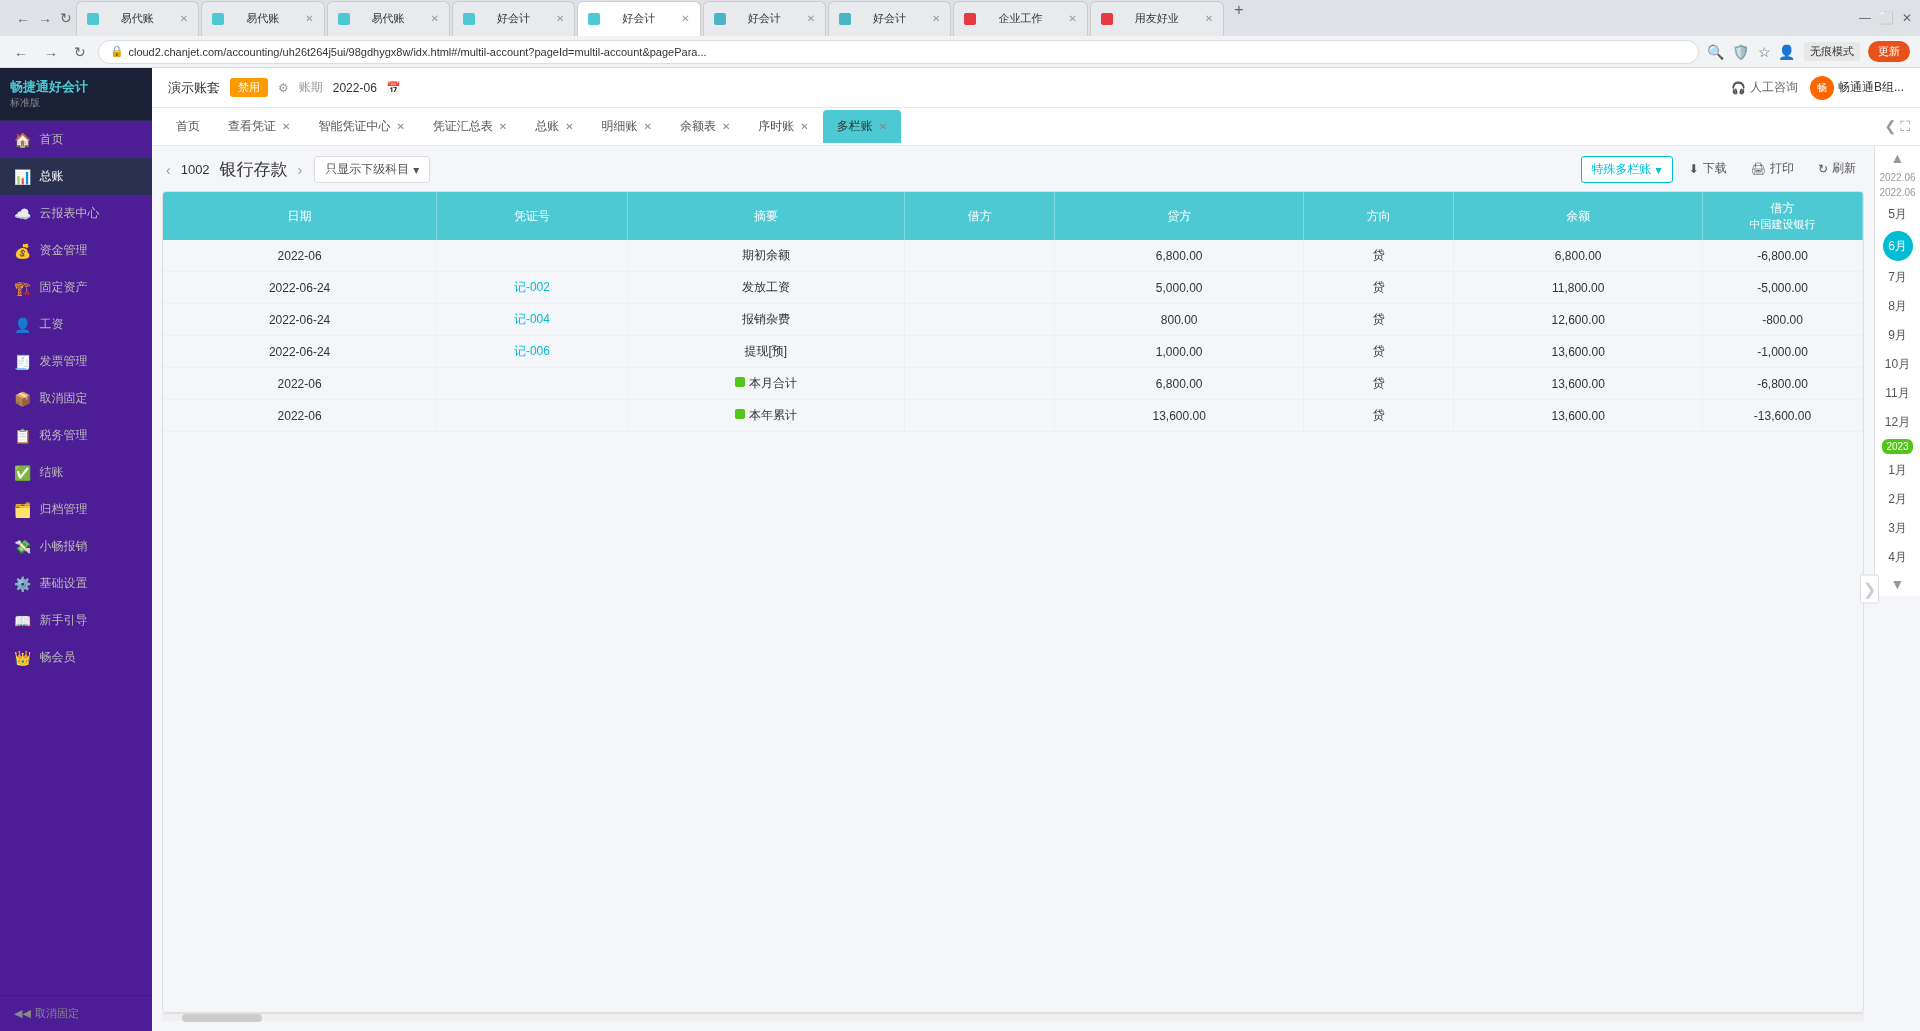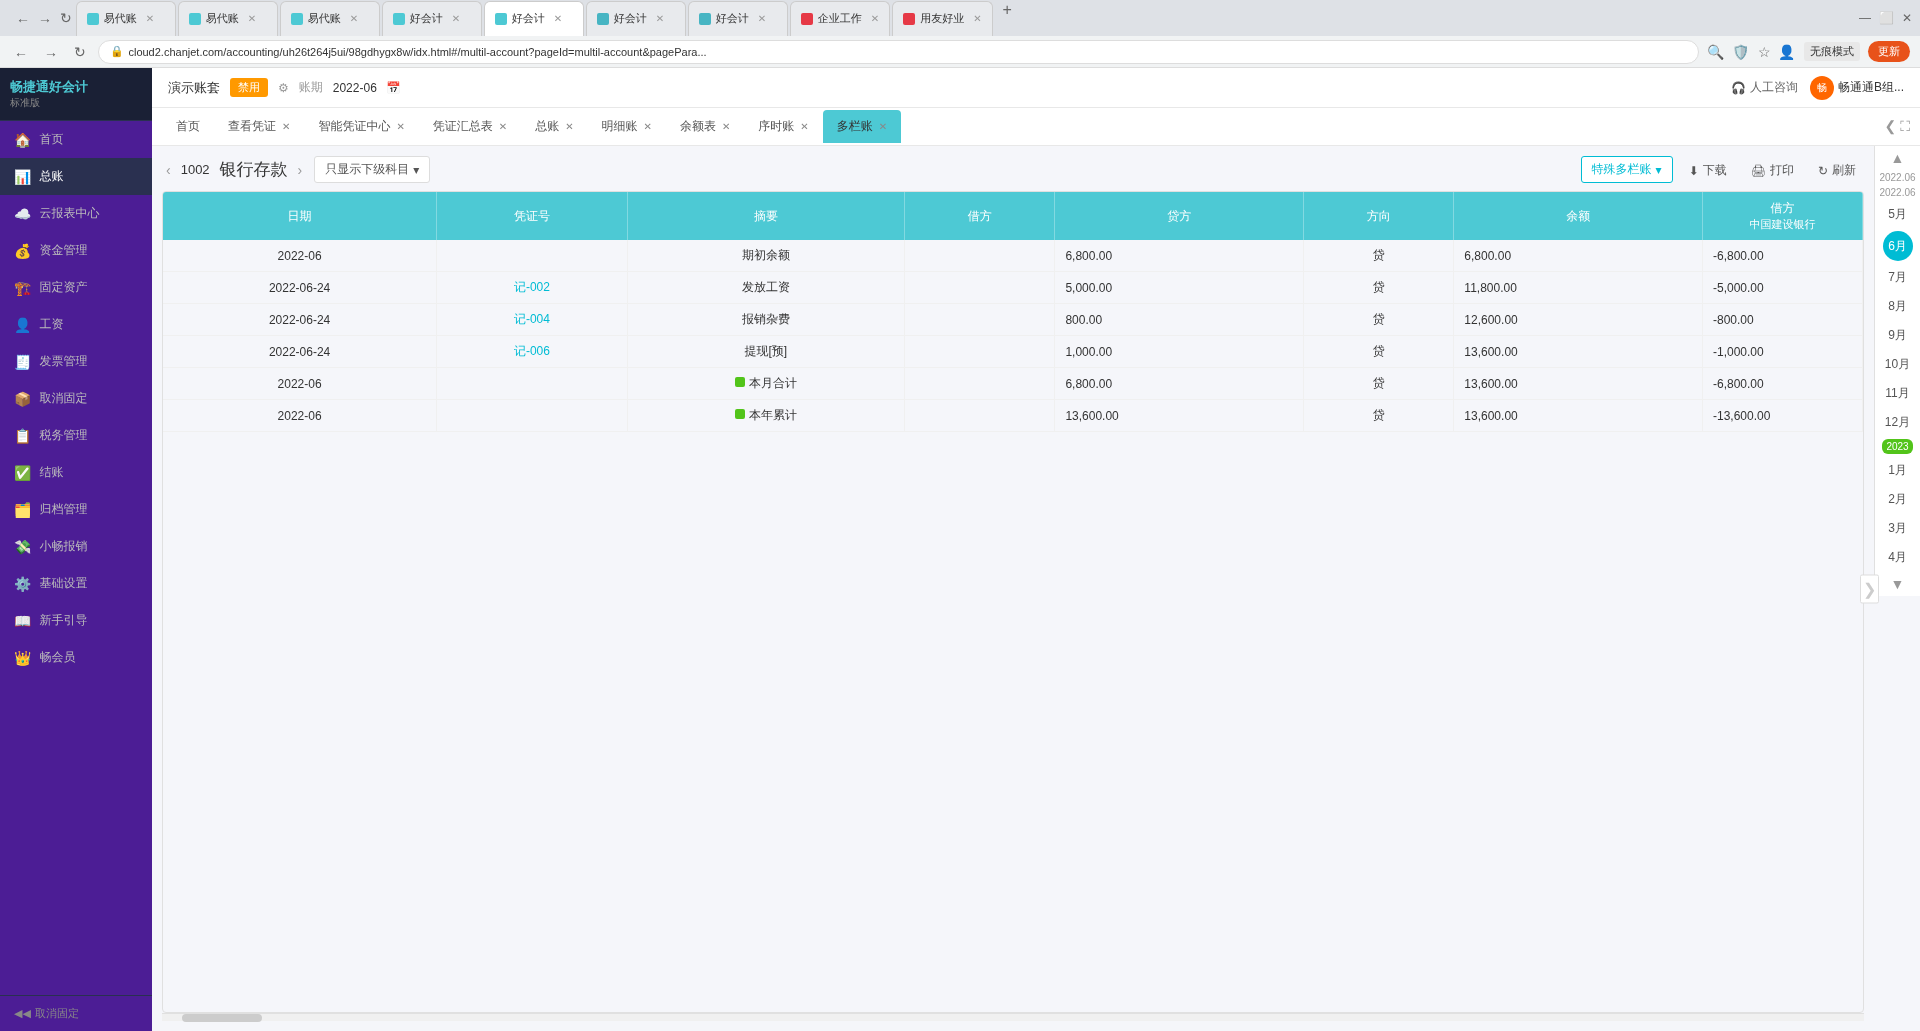--- a/index.html
+++ b/index.html
@@ -1,20 +1,20 @@
 <!DOCTYPE html>
 <html><head>
   <meta charset="utf-8">
   <style>
     * { box-sizing: border-box; margin: 0; padding: 0; }
     body { font-family: 'Microsoft YaHei', sans-serif; font-size: 12px; background: #f0f2f5; overflow: hidden; }
 
     
     .browser-chrome { background: #dee1e6; height: 36px; display: flex; align-items: center; padding: 0 8px; gap: 0; }
-    .tab { display: flex; align-items: center; padding: 17px 10px; height: 30px; background: #e8eaed; border-radius: 6px 6px 0 0; font-size: 11px; color: #333; gap: 5px; min-width: 100px; cursor: pointer; position: relative; border: 1px solid #ccc; border-bottom: none; }
+    .tab { display: flex; align-items: center; padding: 17px 10px; height: 30px; background: #e8eaed; border-radius: 6px 6px 0 0; font-size: 11px; color: #333; gap: 22px; min-width: 100px; cursor: pointer; position: relative; border: 1px solid #ccc; border-bottom: none; }
     .tab.active { background: #fff; color: #333; }
     .tab .close-btn { font-size: 10px; color: #999; margin-left: 4px; cursor: pointer; }
     .tab-add { padding: 0 8px; font-size: 16px; color: #666; cursor: pointer; }
     .browser-controls { display: flex; gap: 8px; margin-left: 8px; }
     .browser-controls span { font-size: 14px; color: #666; cursor: pointer; }
 
     
     .address-bar { background: #f1f3f4; height: 32px; display: flex; align-items: center; padding: 0 10px; gap: 8px; border-bottom: 1px solid #ddd; }
     .nav-btn { color: #666; font-size: 14px; cursor: pointer; padding: 0 4px; }
     .url-bar { flex: 1; background: white; border: 1px solid #ddd; border-radius: 16px; height: 24px; display: flex; align-items: center; padding: 0 12px; font-size: 11px; color: #333; }
@@ -56,31 +56,31 @@
 
     
     .content { flex: 1; display: flex; overflow: hidden; }
     .ledger-main { flex: 1; overflow: hidden; display: flex; flex-direction: column; padding: 10px; }
 
     
     .ledger-toolbar { display: flex; align-items: center; gap: 8px; margin-bottom: 8px; }
     .account-nav { display: flex; align-items: center; gap: 6px; }
     .nav-arrow { color: #999; cursor: pointer; padding: 0 4px; font-size: 14px; }
     .show-sub-btn { border: 1px solid #ddd; background: white; padding: 4px 10px; border-radius: 3px; font-size: 12px; color: #555; cursor: pointer; display: flex; align-items: center; gap: 4px; }
-    .toolbar-right { margin-left: auto; display: flex; align-items: flex-end; gap: 8px; }
+    .toolbar-right { margin-left: auto; display: flex; align-items: flex-start; gap: 8px; }
     .special-ledger-btn { border: 1px solid #00bcd4; color: #00bcd4; background: white; padding: 4px 10px; border-radius: 3px; font-size: 12px; cursor: pointer; display: flex; align-items: center; gap: 4px; }
     .action-btn { display: flex; align-items: center; gap: 4px; color: #555; font-size: 12px; cursor: pointer; padding: 4px 8px; }
 
     
     .ledger-table { flex: 1; overflow: auto; border: 1px solid #e0e0e0; border-radius: 4px; }
     table { width: 100%; border-collapse: collapse; }
     thead tr th { background: #4dc9d4; color: white; padding: 8px 10px; text-align: center; font-size: 12px; font-weight: normal; border-right: 1px solid rgba(255,255,255,0.3); white-space: nowrap; }
     tbody tr td { padding: 7px 10px; text-align: center; border-bottom: 1px solid #f0f0f0; border-right: 1px solid #f0f0f0; font-size: 12px; color: #333; }
     .voucher-link { color: #00bcd4; cursor: pointer; text-decoration: none; }
-    .num-cell { text-align: left; }
+    .num-cell { text-align: center; }
     .direction-cell { text-align: center; }
     .summary-badge { display: inline-block; width: 10px; height: 10px; border-radius: 2px; background: #52c41a; margin-right: 4px; }
 
     
     .month-panel { width: 46px; background: white; border-left: 1px solid #e0e0e0; display: flex; flex-direction: column; align-items: center; overflow-y: auto; }
     .month-item { width: 100%; text-align: center; padding: 6px 2px; font-size: 12px; color: #555; cursor: pointer; }
     .year-badge { background: #52c41a; color: white; font-size: 10px; padding: 2px 4px; border-radius: 6px; margin: 2px; }
     .month-nav { color: #999; font-size: 14px; cursor: pointer; padding: 4px; }
 
     .scrollbar-area { height: 8px; background: #f0f0f0; border-top: 1px solid #e0e0e0; }

